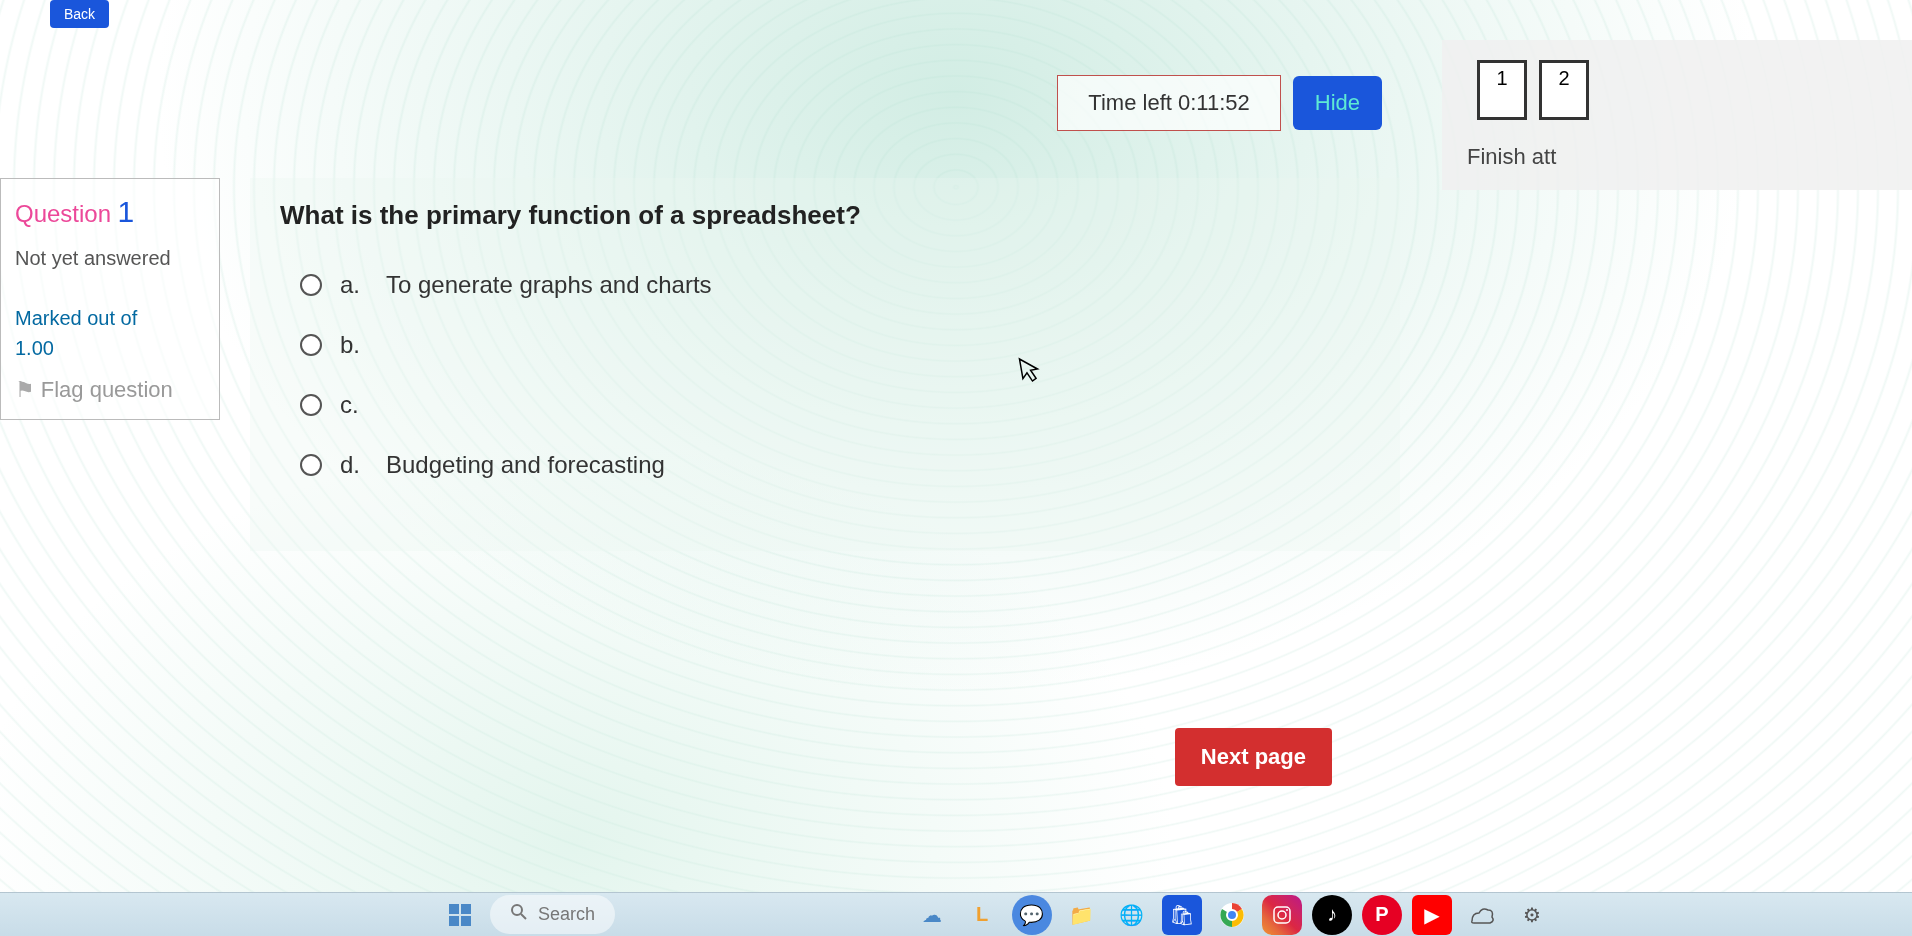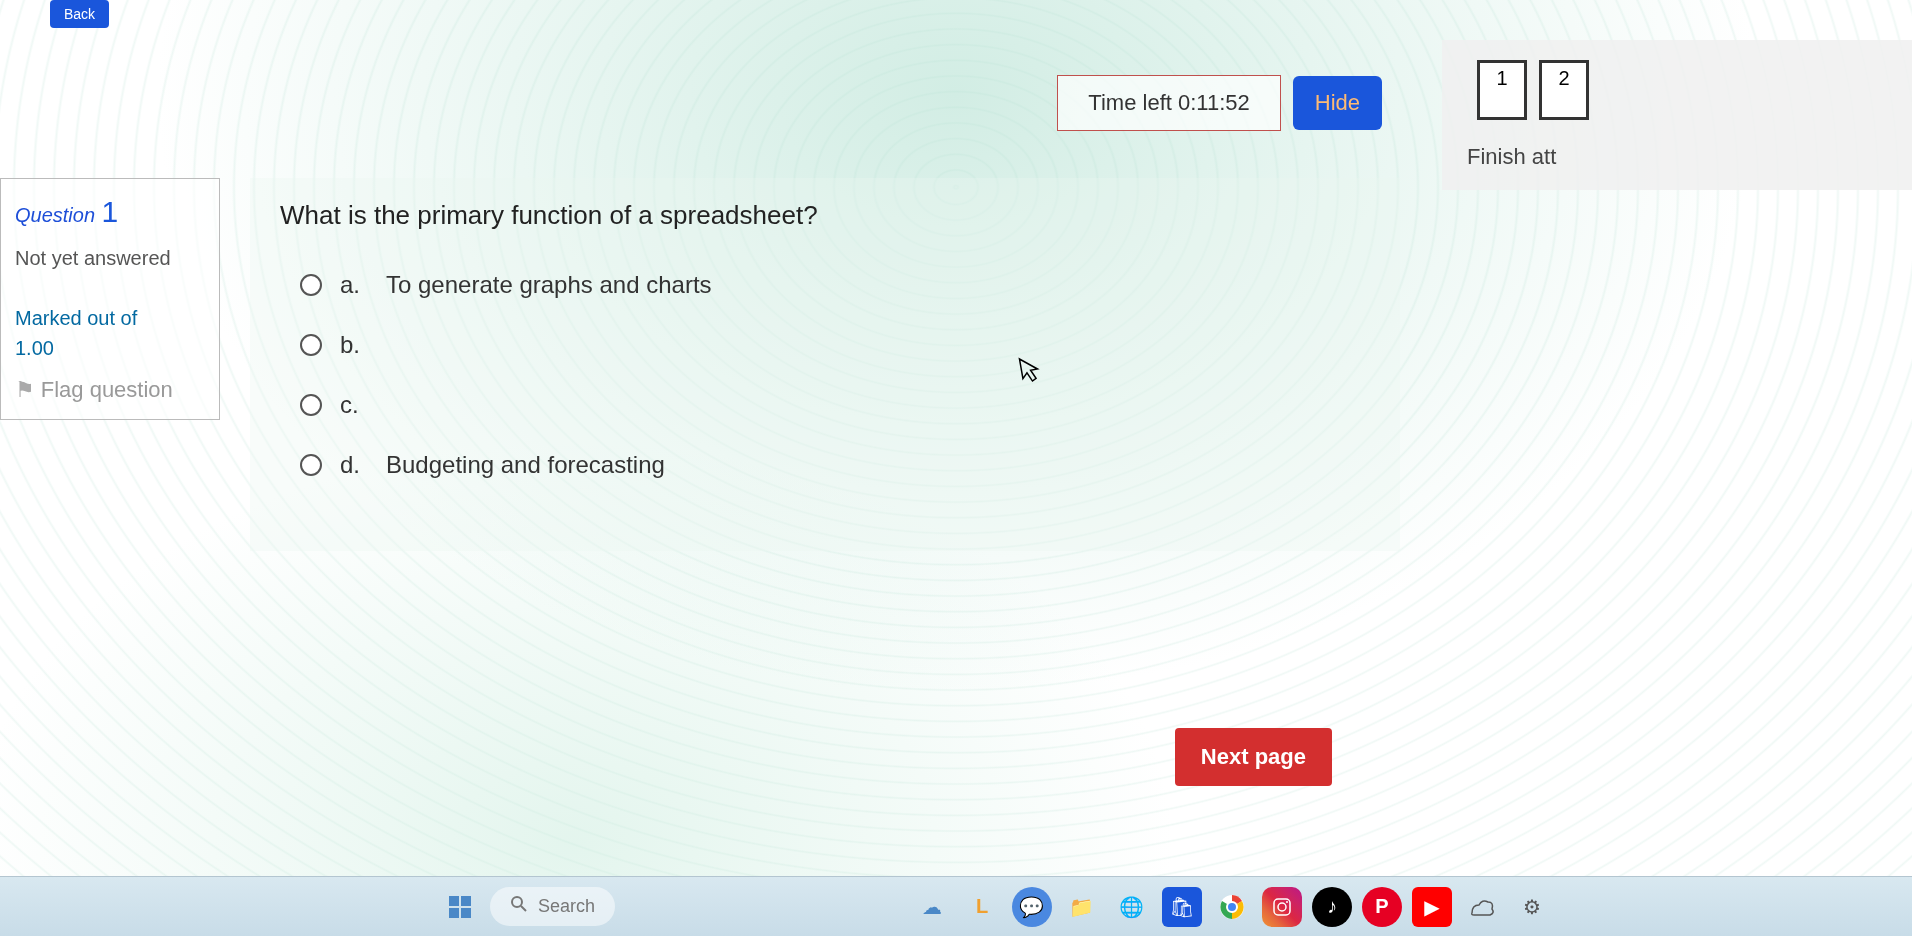--- a/index.html
+++ b/index.html
@@ -35,21 +35,21 @@
     }
     .time-box {
       border: 1px solid #c0504d;
       background: rgba(255,255,255,0.7);
       padding: 14px 30px;
       font-size: 22px;
       color: #333;
     }
     .hide-btn {
       background: #1a56db;
-      color: #fdba74;
+      color: #5eead4;
       border: none;
       padding: 14px 22px;
       font-size: 22px;
       border-radius: 6px;
       cursor: pointer;
     }
     .nav-panel {
       position: absolute;
       top: 40px;
       right: 0;
@@ -85,37 +85,37 @@
     }
     .question-info {
       position: absolute;
       top: 178px;
       left: 0;
       width: 220px;
       background: rgba(255,255,255,0.6);
       border: 1px solid #bbb;
       padding: 16px 14px;
     }
-    .q-label { font-size: 20px; color: #1d4ed8; font-style: italic; }
+    .q-label { font-size: 24px; color: #ec4899; }
     .q-num { font-size: 30px; color: #1a56db; font-weight: 300; margin-left: 2px; }
     .q-status { font-size: 20px; color: #555; margin-top: 14px; line-height: 1.5; }
     .q-marks { font-size: 20px; color: #0369a1; margin-top: 30px; line-height: 1.5; }
     .q-flag { font-size: 22px; color: #999; margin-top: 14px; cursor: pointer; display: flex; align-items: center; gap: 6px; }
     .flag-icon::before { content: "⚑"; color: #aaa; }
     .question-body {
       position: absolute;
       top: 178px;
       left: 250px;
       width: 1150px;
       background: rgba(235, 245, 240, 0.35);
       padding: 22px 30px 40px 30px;
     }
     .q-text {
       font-size: 26px;
-      font-weight: 400;
+      font-weight: 700;
       color: #222;
       margin-bottom: 40px;
     }
     .answers { padding-left: 20px; }
     .answer-row {
       display: flex;
       align-items: center;
       gap: 18px;
       margin-bottom: 32px;
       font-size: 24px;
@@ -142,21 +142,21 @@
       font-size: 22px;
       font-weight: 700;
       border-radius: 4px;
       cursor: pointer;
     }
     .taskbar {
       position: absolute;
       bottom: 0;
       left: 0;
       right: 0;
-      height: 60px;
+      height: 44px;
       background: linear-gradient(180deg, #d8e8f0, #c8dce8);
       display: flex;
       align-items: center;
       padding: 0 360px 0 440px;
       gap: 10px;
       border-top: 1px solid rgba(0,0,0,0.1);
     }
     .tb-search {
       display: flex;
       align-items: center;

